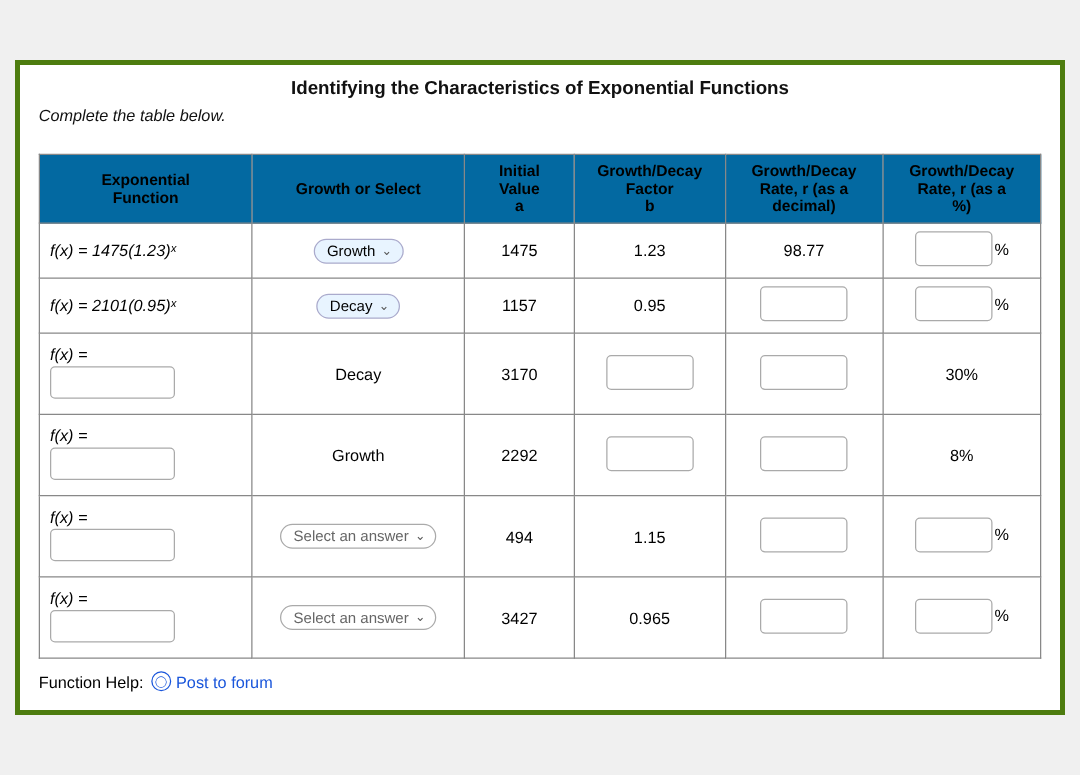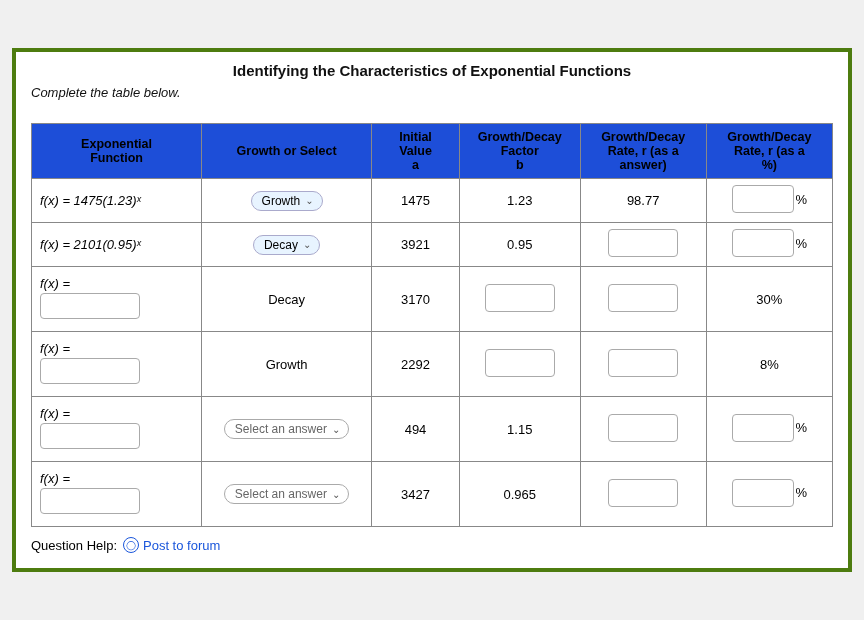--- a/index.html
+++ b/index.html
@@ -37,21 +37,21 @@
       width: 100%;
       font-size: 13px;
     }
     th, td {
       border: 1px solid #888;
       text-align: center;
       vertical-align: middle;
       padding: 6px 4px;
     }
     th {
-      background: #1d4ed8;
+      background: #0369a1;
       font-weight: bold;
       font-size: 12.5px;
     }
     .col-func { width: 155px; }
     .col-gd { width: 155px; }
     .col-iv { width: 80px; }
     .col-gdf { width: 110px; }
     .col-gdr-dec { width: 115px; }
     .col-gdr-pct { width: 115px; }
 
@@ -191,21 +191,21 @@
           <span>a</span>
         </th>
         <th class="col-gdf">
           <span>Growth/Decay</span><br>
           <span>Factor</span><br>
           <span>b</span>
         </th>
         <th class="col-gdr-dec">
           <span>Growth/Decay</span><br>
           <span>Rate, r (as a</span><br>
-          <span>answer)</span>
+          <span>decimal)</span>
         </th>
         <th class="col-gdr-pct">
           <span>Growth/Decay</span><br>
           <span>Rate, r (as a</span><br>
           <span>%)</span>
         </th>
       </tr>
     </thead>
     <tbody>
 
@@ -240,21 +240,21 @@
         <td class="func-cell">
           <span class="math-eq">f(x) = 2101(0.95)ˣ</span>
         </td>
         <td>
           <span class="dropdown-pill">
             <span>Decay</span>
             <span class="arrow">⌄</span>
           </span>
         </td>
         <td>
-          <span class="value-text">3921</span>
+          <span class="value-text">1157</span>
         </td>
         <td>
           <span class="value-text">0.95</span>
         </td>
         <td>
           <div class="input-box"></div>
         </td>
         <td>
           <div class="input-box-pct">
             <div class="box"></div>
@@ -359,19 +359,19 @@
           <div class="input-box-pct">
             <div class="box"></div>
             <span class="pct">%</span>
           </div>
         </td>
       </tr>
     </tbody>
   </table>
 
   <div class="question-help">
-    <span>Question Help:</span>
+    <span>Function Help:</span>
     <a class="post-link" href="#">
       <span class="forum-icon">◯</span>
       <span>Post to forum</span>
     </a>
   </div>
 </div>
 
 </body></html>

